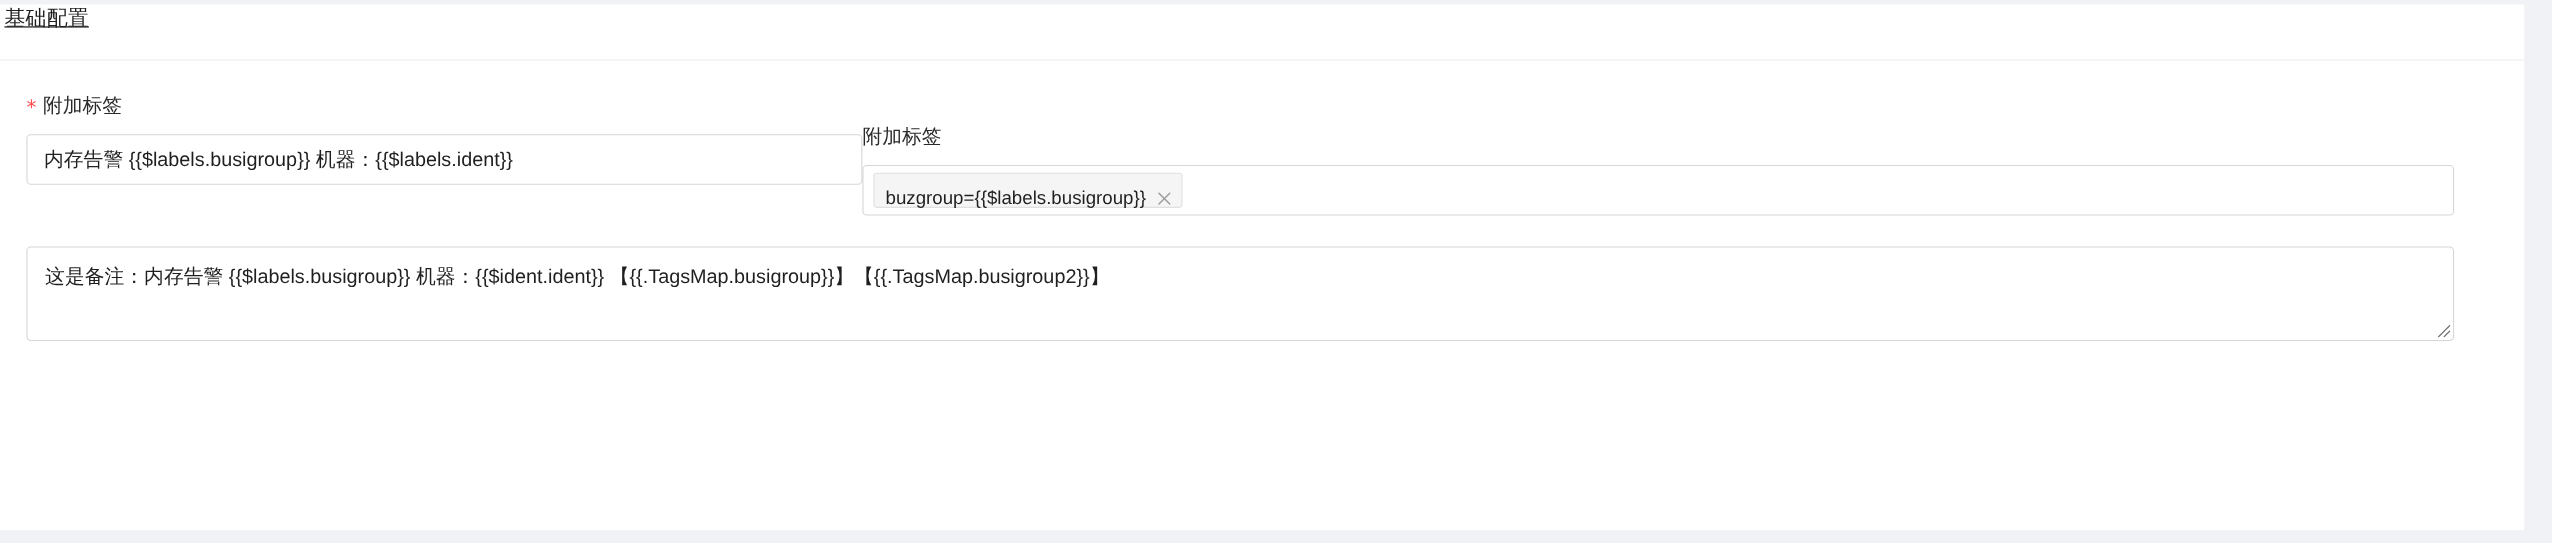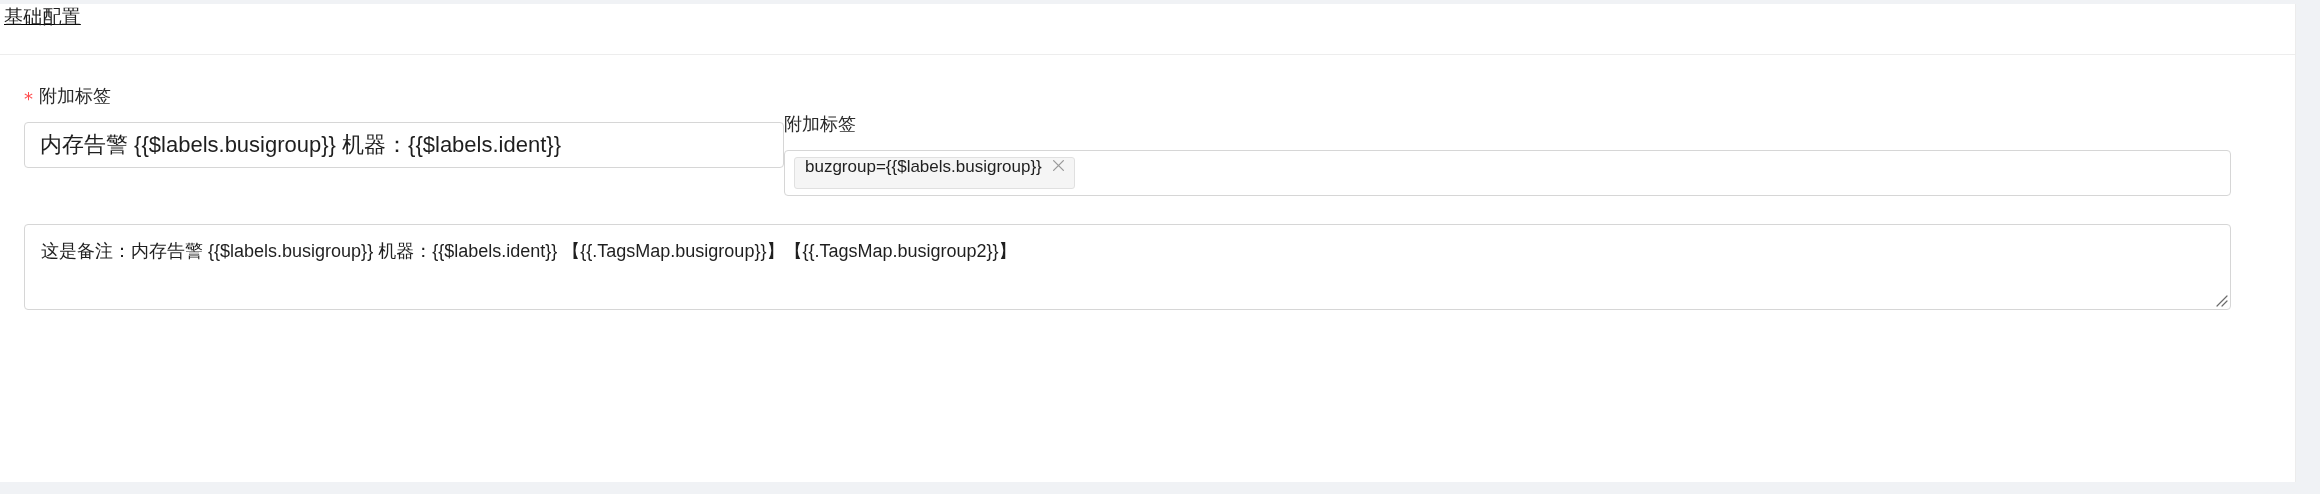--- a/index.html
+++ b/index.html
@@ -98,41 +98,41 @@
 
   .input-box {
     height: 46px;
     box-sizing: border-box;
     border: 1px solid #d6d6d6;
     border-radius: 4px;
     background: #fff;
     display: flex;
     align-items: center;
     padding: 0 15px;
-    font-size: 22px;
+    font-size: 18px;
     color: #1f1f1f;
     overflow: hidden;
     white-space: nowrap;
   }
 
   .tags-input-box {
     height: 46px;
     box-sizing: border-box;
     border: 1px solid #d6d6d6;
     border-radius: 4px;
     background: #fff;
     display: flex;
     align-items: center;
     padding: 0 9px;
     overflow: hidden;
   }
 
   .tag-chip {
     display: inline-flex;
-    align-items: flex-start;
+    align-items: flex-end;
     height: 30px;
     background: #f5f5f5;
     border: 1px solid #e0e0e0;
     border-radius: 3px;
     padding: 0 8px 0 10px;
     font-size: 17px;
     color: #1f1f1f;
     white-space: nowrap;
     max-width: 100%;
   }
@@ -218,21 +218,21 @@
                 </span>
               </span>
             </div>
           </div>
         </div>
 
       </div>
 
       <div class="field-remark">
         <div class="textarea-box">
-          <span>这是备注：内存告警 {{$labels.busigroup}} 机器：{{$labels.ident}} 【{{.TagsMap.busigroup}}】【{{.TagsMap.busigroup2}}】</span>
+          <span>这是备注：内存告警 {{$labels.busigroup}} 机器：{{$ident.ident}} 【{{.TagsMap.busigroup}}】【{{.TagsMap.busigroup2}}】</span>
           <span class="resize-grip">
             <svg width="16" height="16" viewBox="0 0 16 16" aria-hidden="true">
               <path d="M15 5 L5 15 M15 10 L10 15" stroke="#6b6b6b" stroke-width="1.2" fill="none" stroke-linecap="round"></path>
             </svg>
           </span>
         </div>
       </div>
 
     </div>
   </div>

